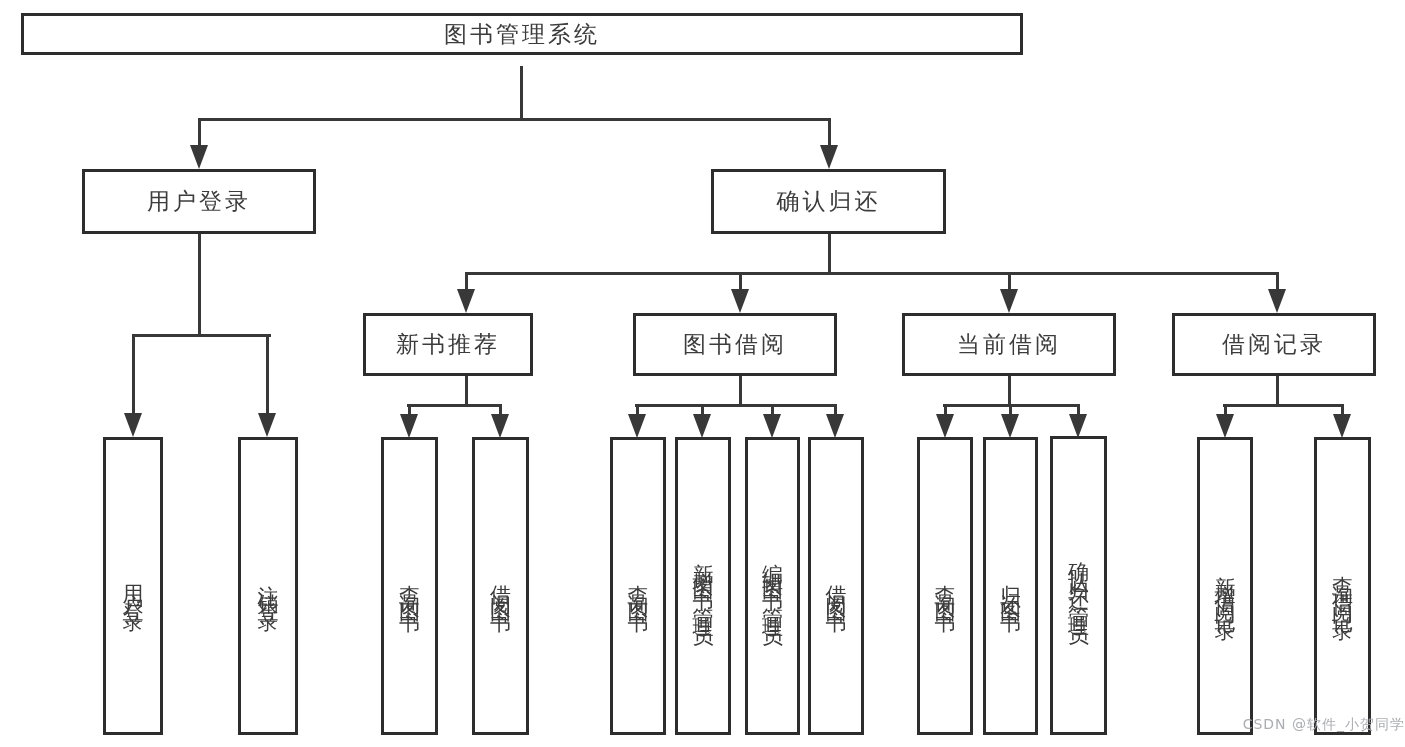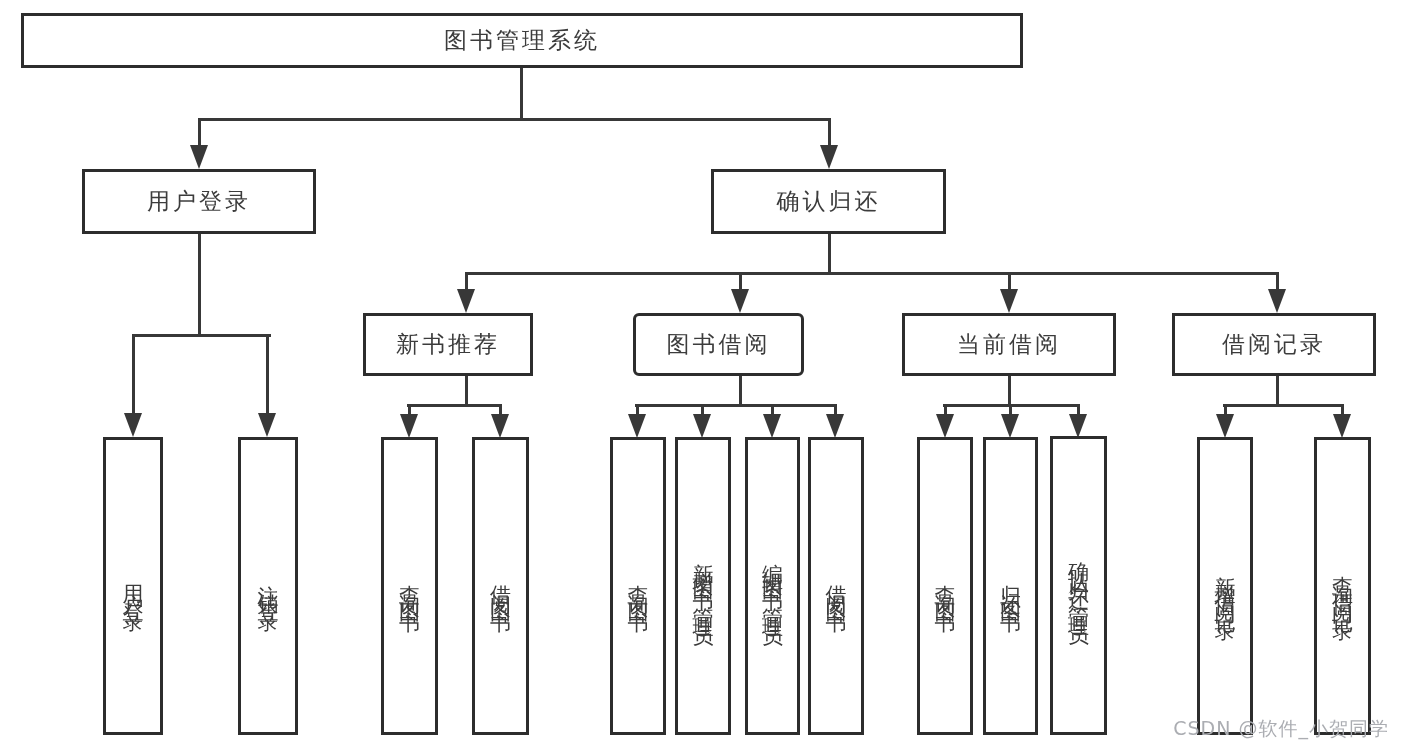--- a/index.html
+++ b/index.html
@@ -19,21 +19,21 @@
   .hbox{font-size:23px;letter-spacing:3px;font-weight:500;}
   .vbox{font-size:21px;letter-spacing:9px;font-weight:500;}
   .vbox .lbl{writing-mode:vertical-rl;text-orientation:mixed;}
   .line{position:absolute;background:var(--line);}
   .ah{
     position:absolute;width:0;height:0;
     border-left:9px solid transparent;border-right:9px solid transparent;
     border-top:24px solid var(--line);
   }
   .watermark{
-    position:absolute;top:716px;right:16px;font-size:19px;
+    position:absolute;top:716px;right:0;font-size:14px;
     color:var(--watermark);letter-spacing:1px;z-index:5;
   }
 </style>
 </head>
 <body>
 
 <div class="canvas">
 
   <div class="line" style="left:520px;top:66px;width:3px;height:54px;"></div>
   <div class="line" style="left:198px;top:118px;width:633px;height:3px;"></div>
@@ -87,35 +87,35 @@
   <div class="line" style="left:1077px;top:404px;width:3px;height:12px;"></div>
   <div class="ah" style="left:1069px;top:414px;"></div>
 
   <div class="line" style="left:1276px;top:374px;width:3px;height:33px;"></div>
   <div class="line" style="left:1223px;top:404px;width:121px;height:3px;"></div>
   <div class="line" style="left:1224px;top:404px;width:3px;height:12px;"></div>
   <div class="ah" style="left:1216px;top:414px;"></div>
   <div class="line" style="left:1341px;top:404px;width:3px;height:12px;"></div>
   <div class="ah" style="left:1333px;top:414px;"></div>
 
-  <div class="box hbox" style="left:21px;top:13px;width:1002px;height:55px;">
+  <div class="box hbox" style="left:21px;top:13px;width:1002px;height:42px;">
     <span class="lbl">图书管理系统</span>
   </div>
 
   <div class="box hbox" style="left:82px;top:169px;width:234px;height:65px;">
     <span class="lbl">用户登录</span>
   </div>
   <div class="box hbox" style="left:711px;top:169px;width:235px;height:65px;">
     <span class="lbl">确认归还</span>
   </div>
 
   <div class="box hbox" style="left:363px;top:313px;width:170px;height:63px;">
     <span class="lbl">新书推荐</span>
   </div>
-  <div class="box hbox" style="left:633px;top:313px;width:171px;height:63px;border-radius:6px;">
+  <div class="box hbox" style="left:633px;top:313px;width:204px;height:63px;">
     <span class="lbl">图书借阅</span>
   </div>
   <div class="box hbox" style="left:902px;top:313px;width:214px;height:63px;">
     <span class="lbl">当前借阅</span>
   </div>
   <div class="box hbox" style="left:1172px;top:313px;width:204px;height:63px;">
     <span class="lbl">借阅记录</span>
   </div>
 
   <div class="box vbox" style="left:103px;top:437px;width:60px;height:298px;">

